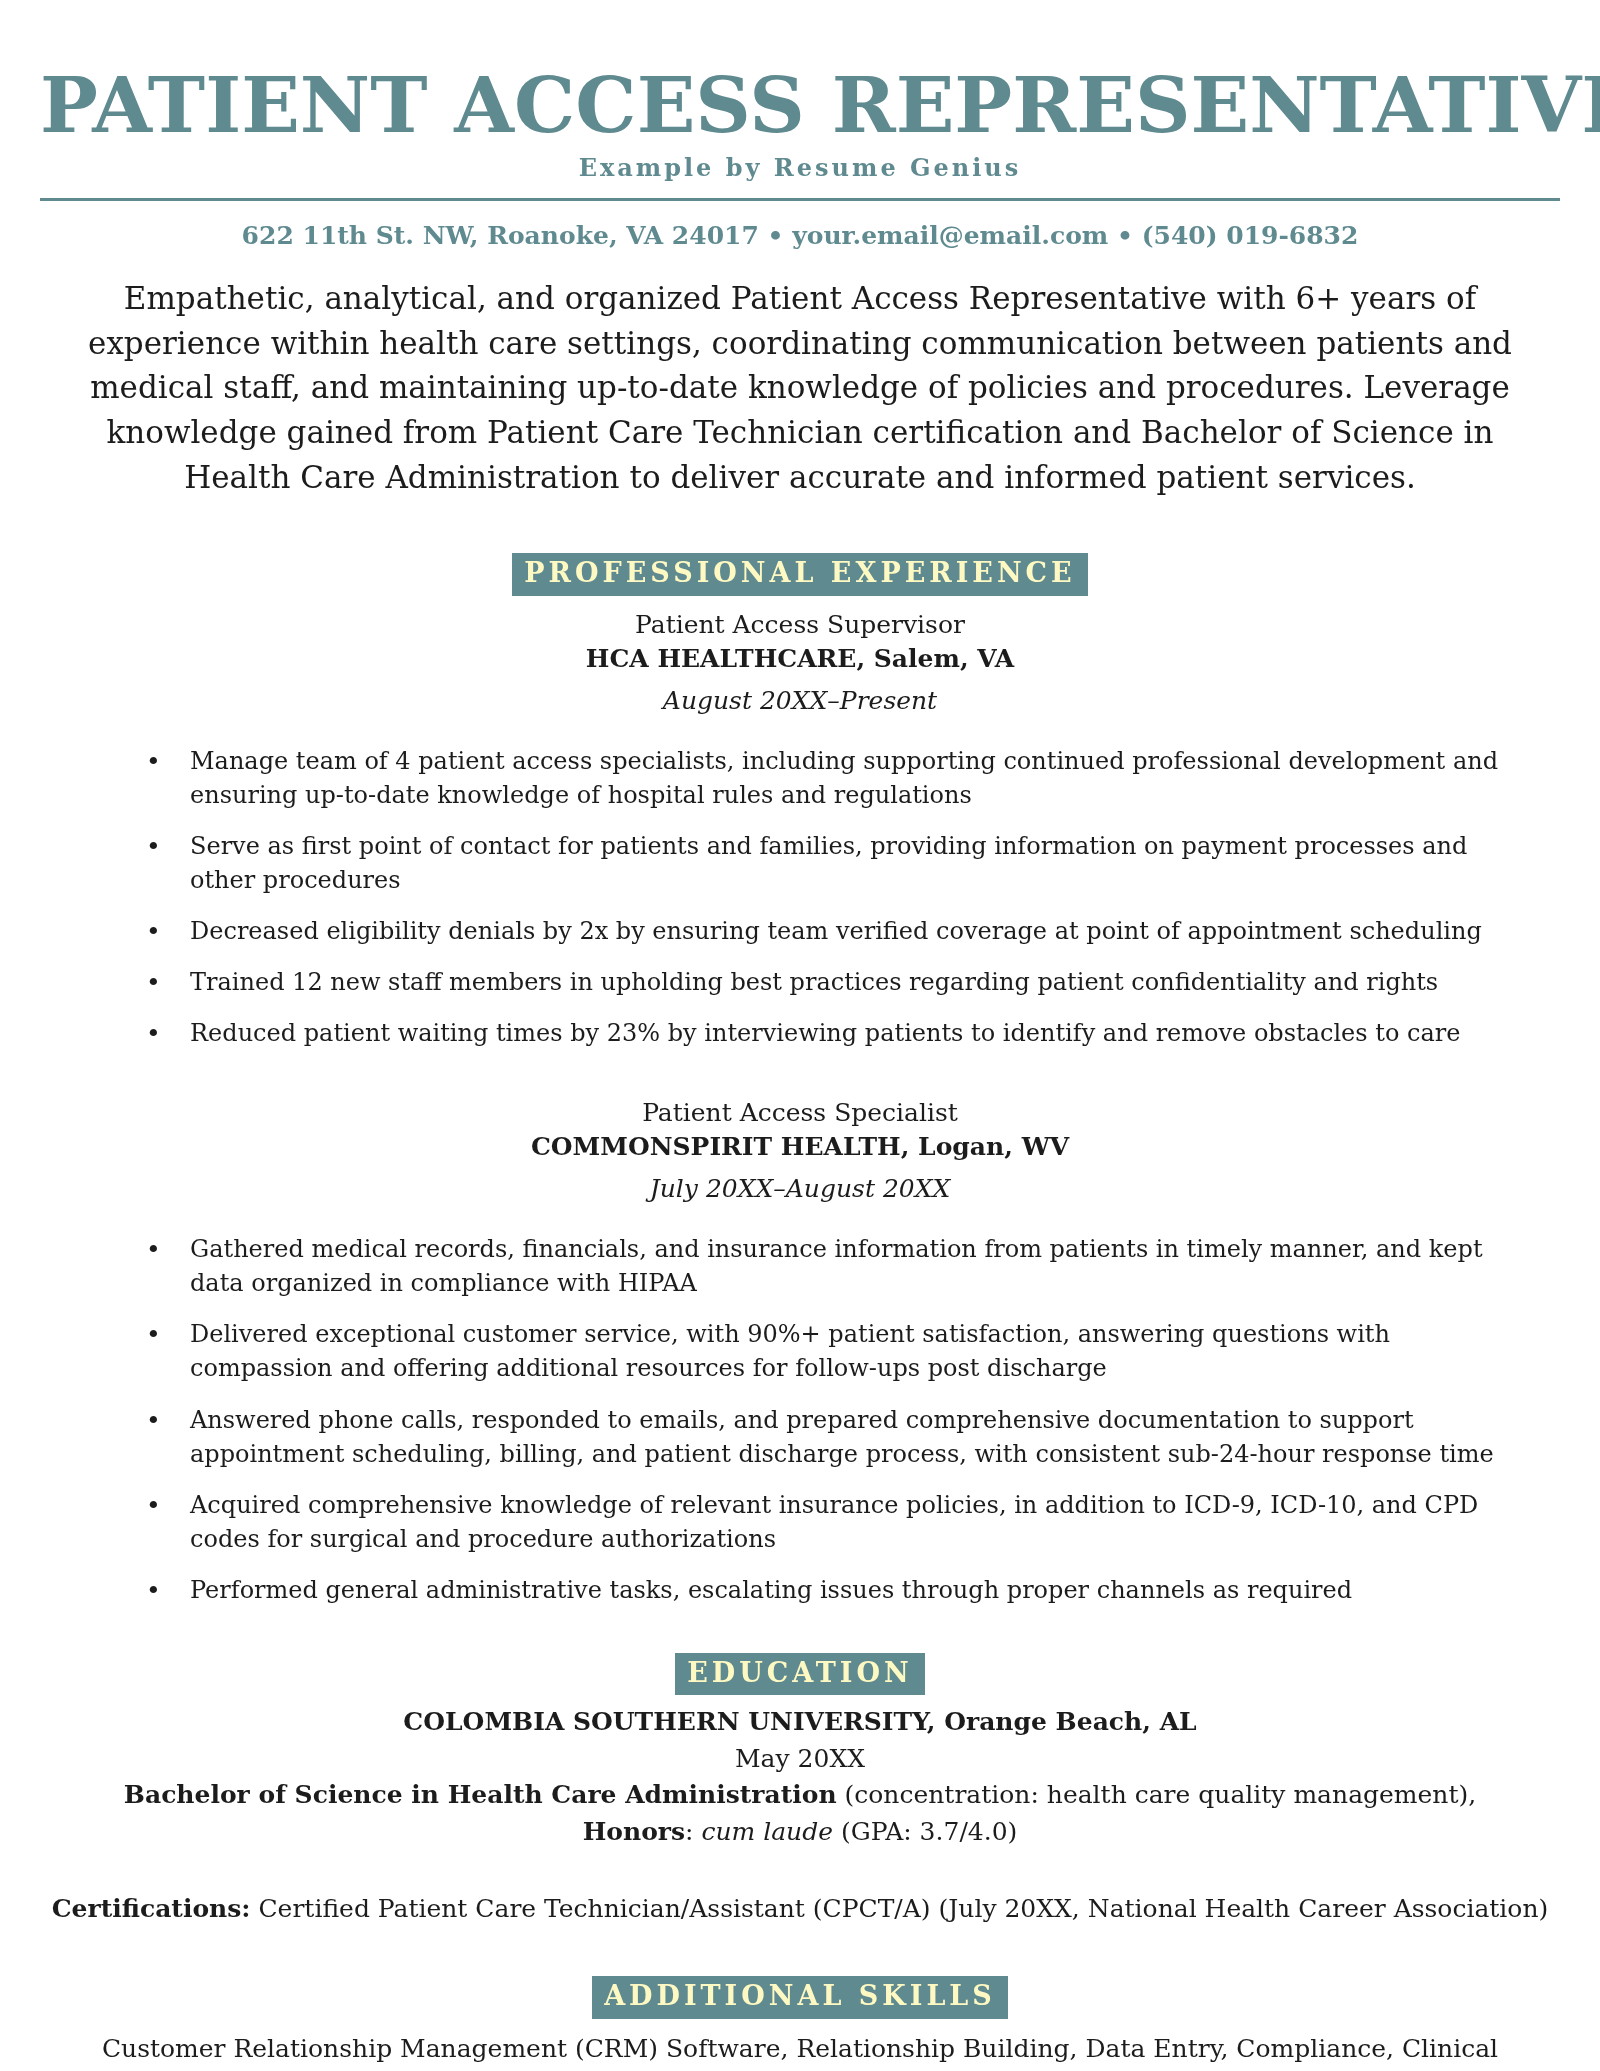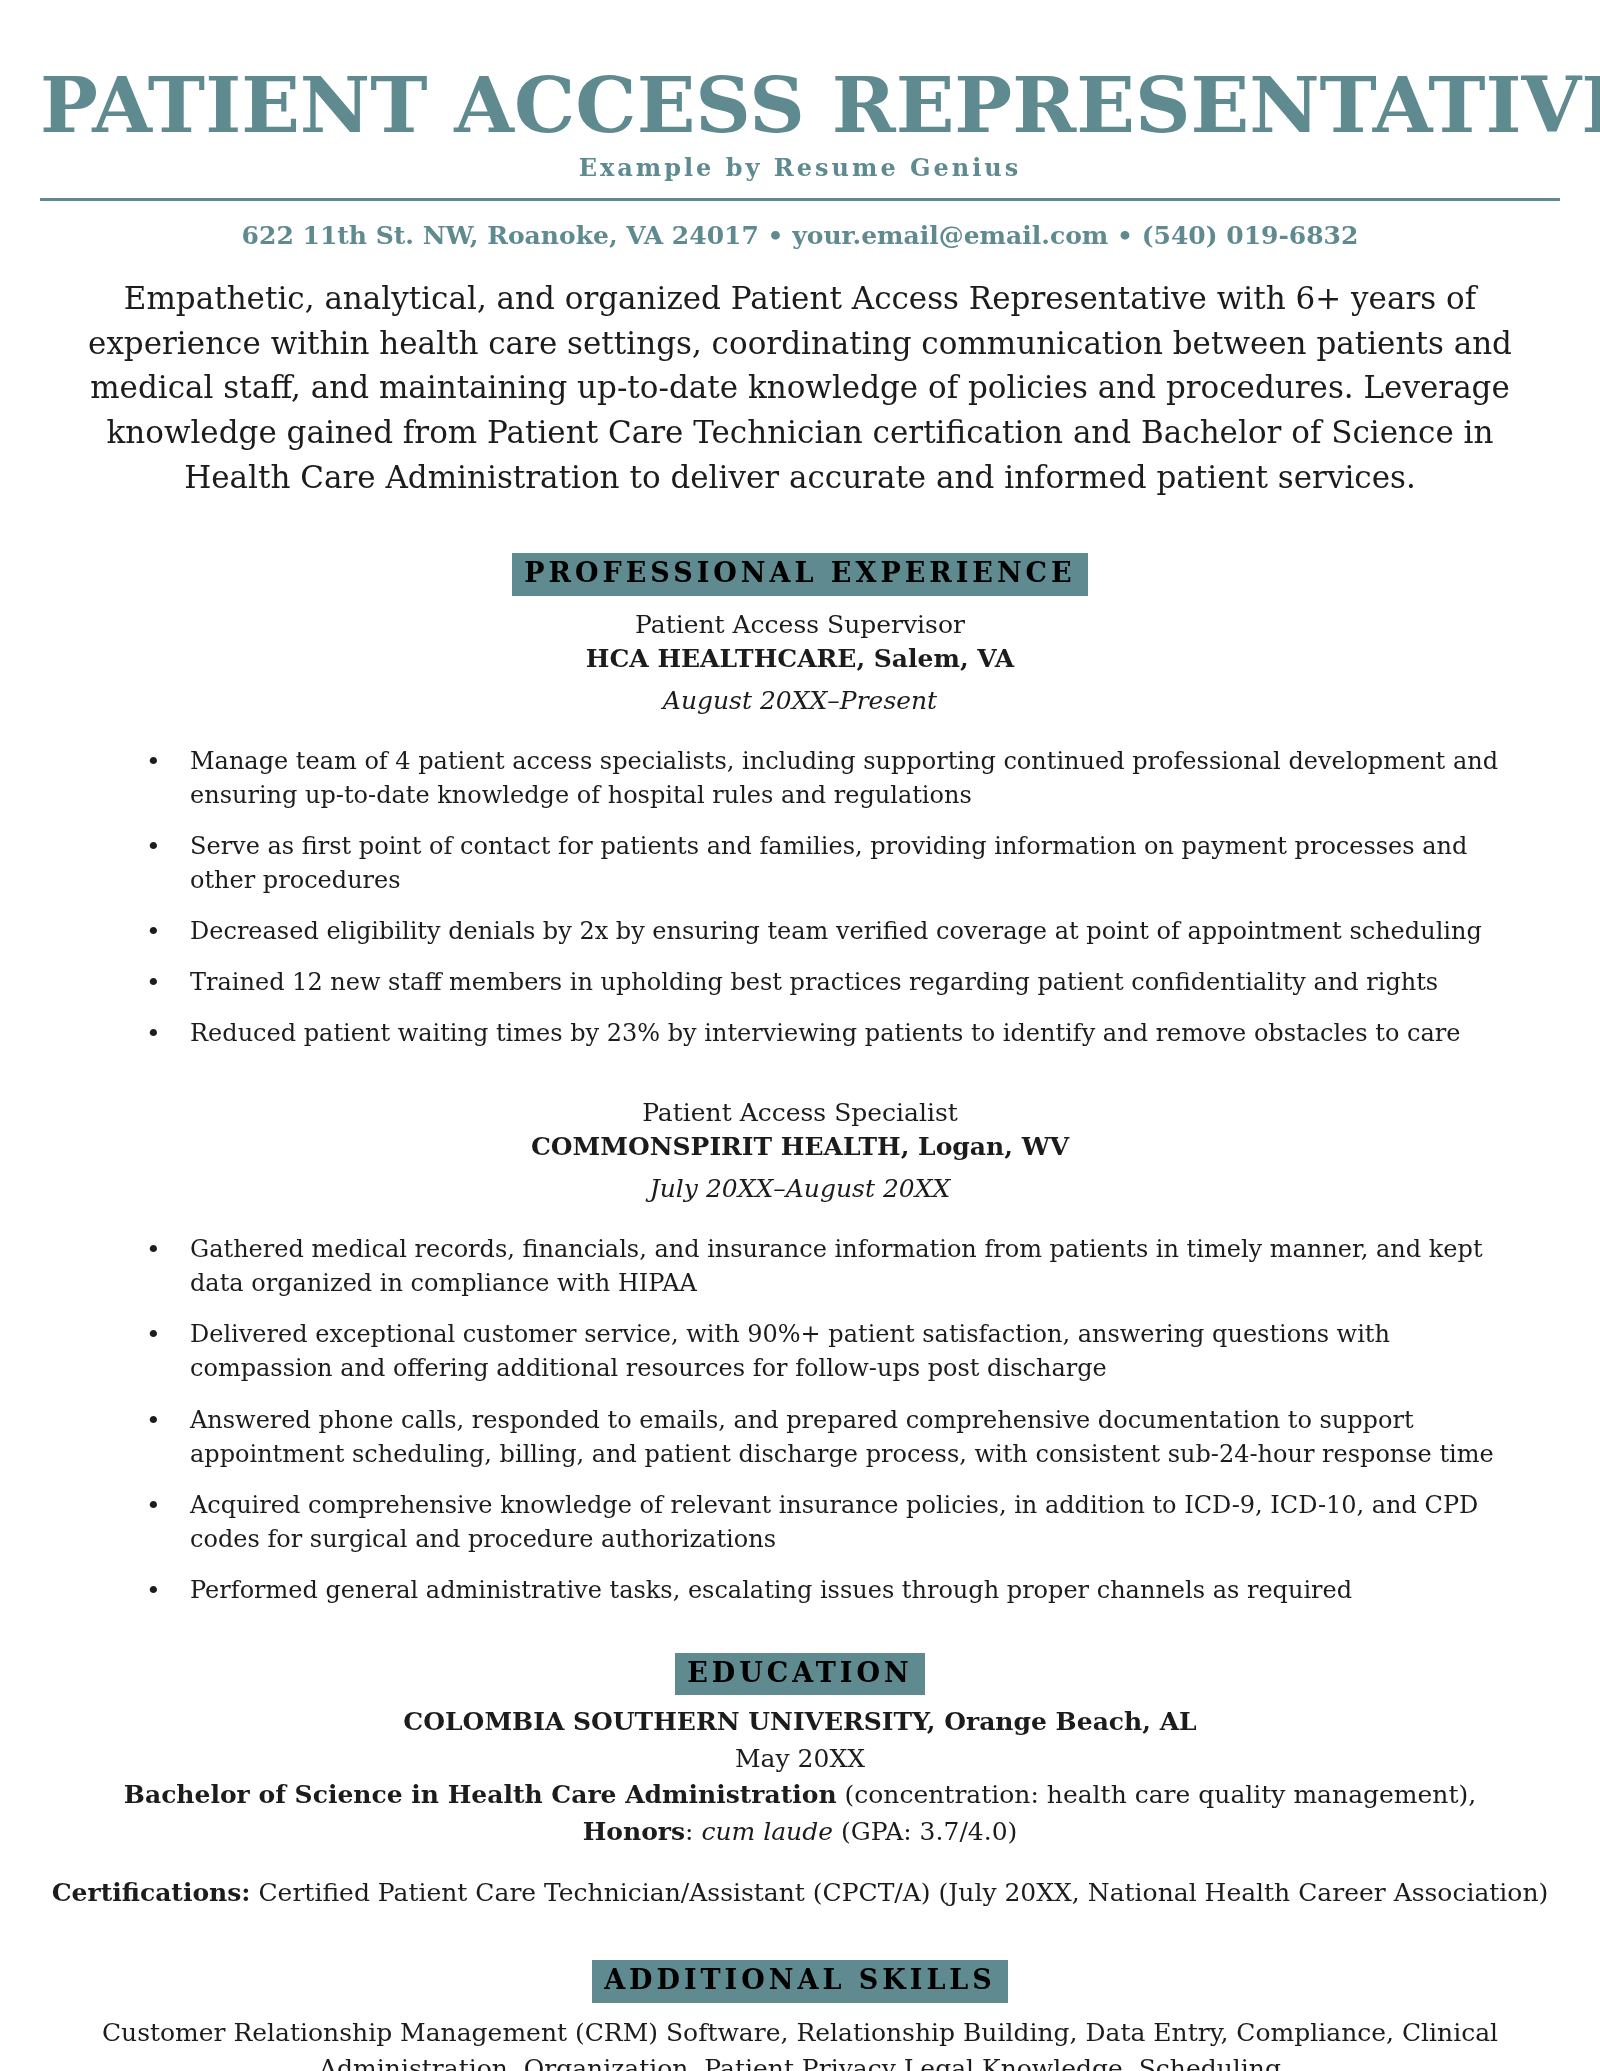--- a/index.html
+++ b/index.html
@@ -59,21 +59,21 @@
     line-height: 1.44;
     color: #1c1c1c;
   }
   
   .section-heading-row {
     text-align: center;
   }
   .section-heading {
     display: inline-block;
     background: #5f8a8f;
-    color: #000000;
+    color: #fef9c3;
     font-size: 27px;
     font-weight: 700;
     letter-spacing: 4px;
     padding: 4px 12px 6px 12px;
     line-height: 1.2;
   }
   .mt-exp   { margin-top: 54px; }
   .mt-edu   { margin-top: 46px; }
   .mt-skill { margin-top: 50px; }
   
@@ -112,21 +112,21 @@
     font-size: 25px;
     line-height: 1.38;
     margin-top: 2px;
   }
   .edu-school { font-weight: 700; margin-top: 10px; }
   .edu-date   { }
   .bold   { font-weight: 700; }
   .italic { font-style: italic; }
   
   .cert-line {
-    margin-top: 26px;
+    margin-top: 42px;
     text-align: center;
     font-size: 25px;
     line-height: 1.4;
   }
   
   .skills-text {
     margin: 12px auto 0 auto;
     max-width: 1400px;
     text-align: center;
     font-size: 25px;

